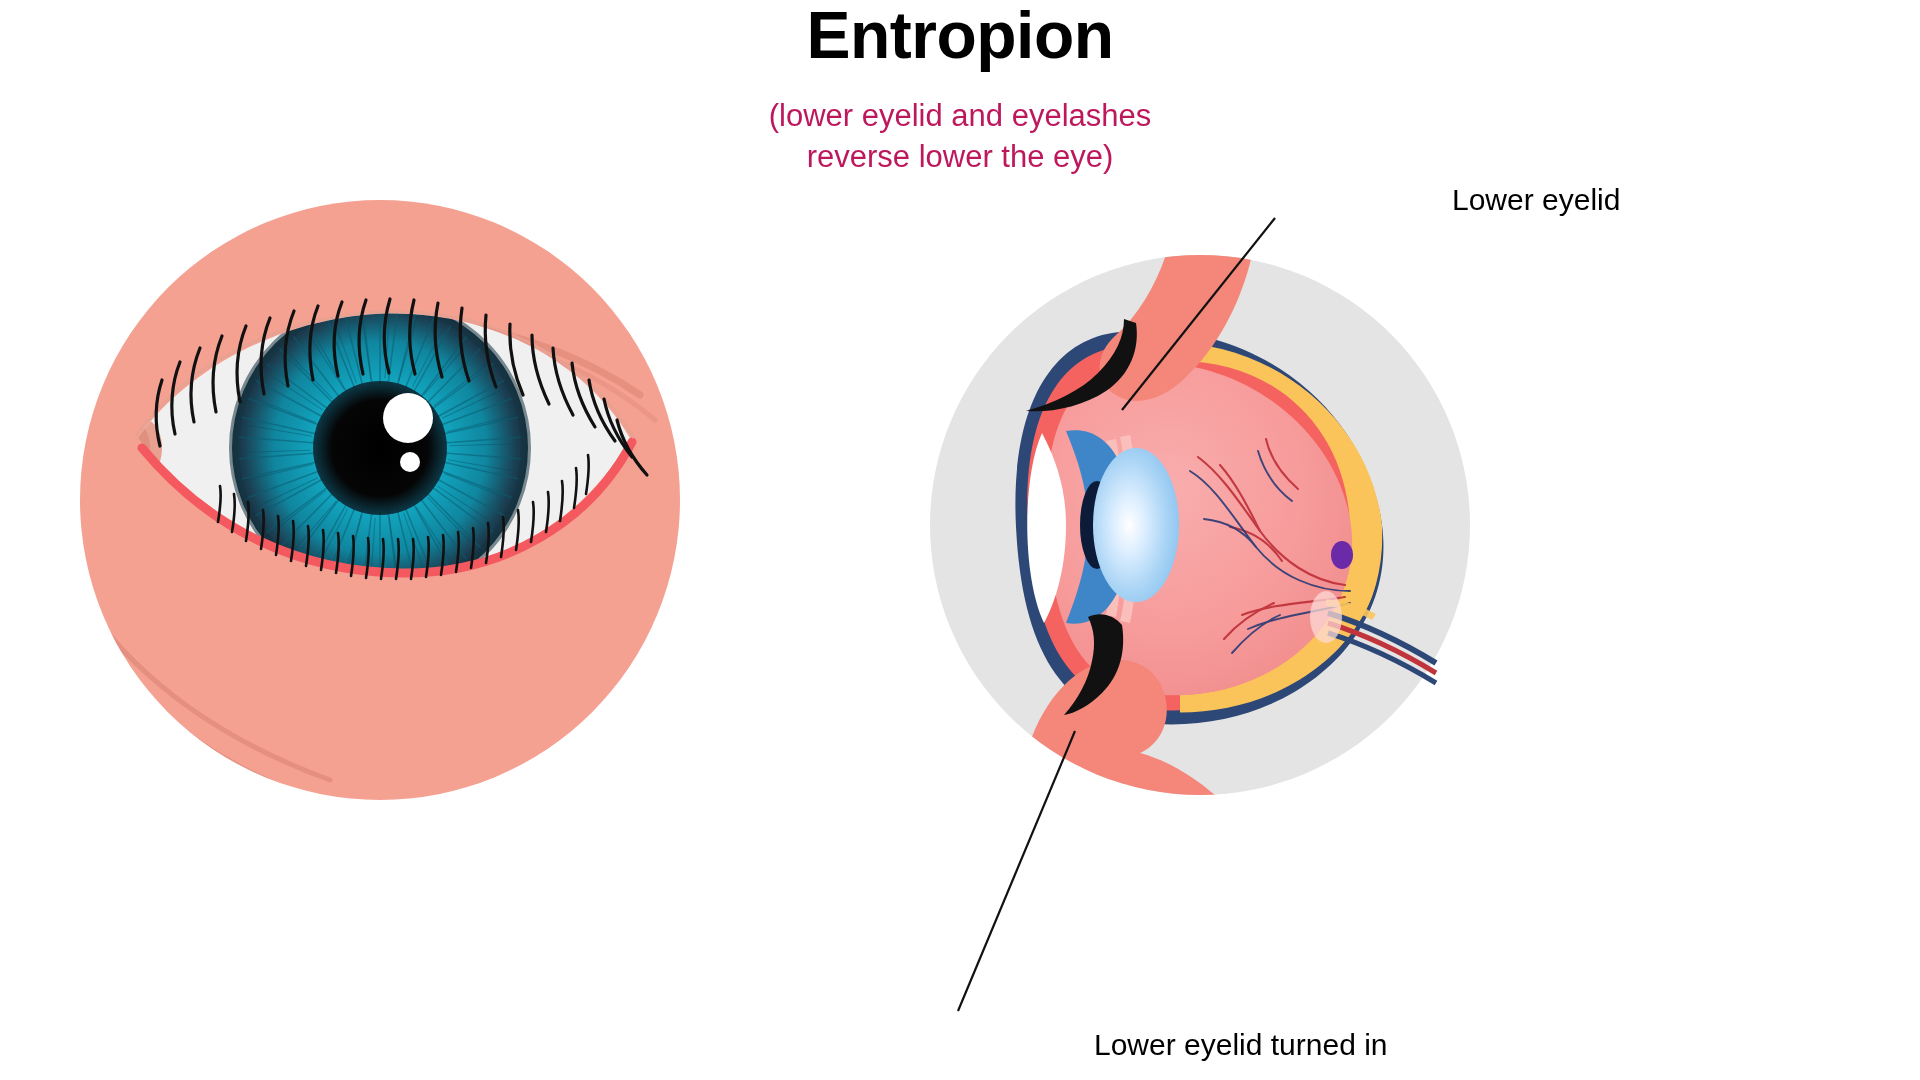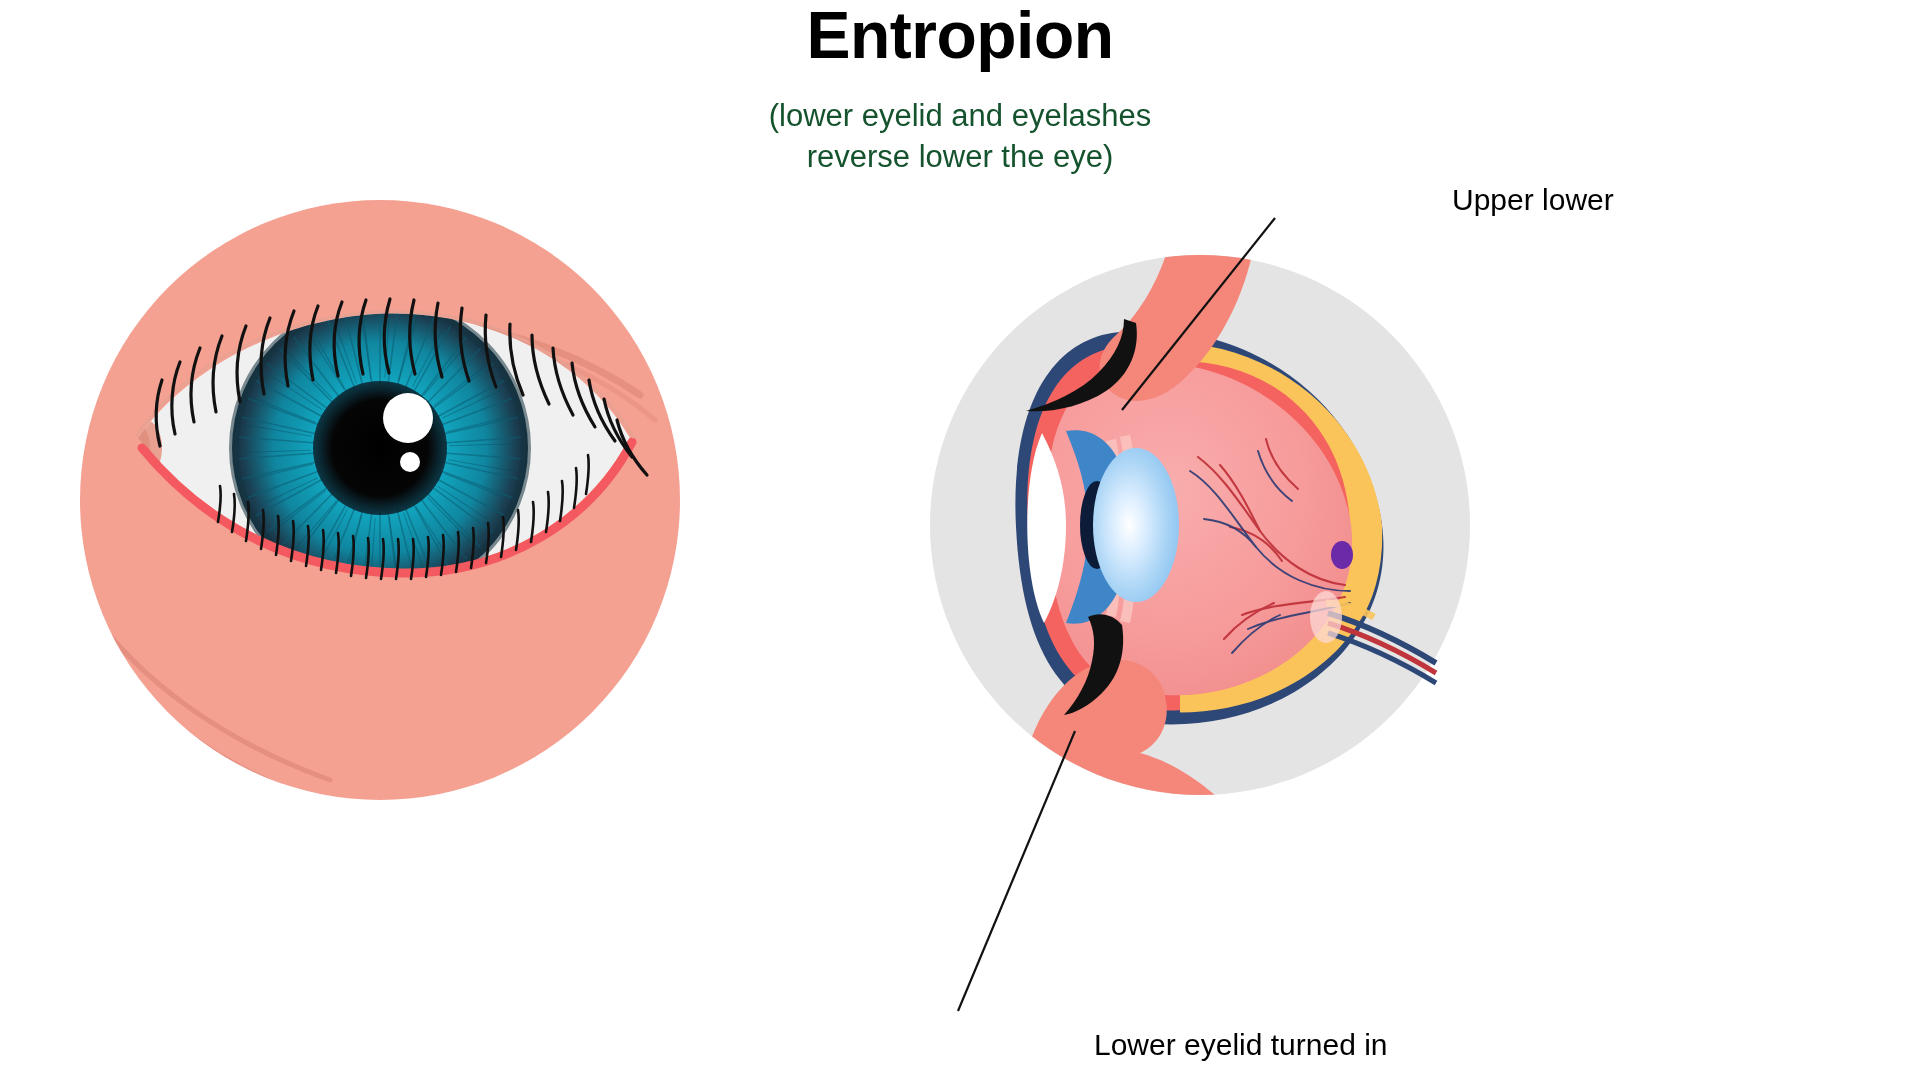--- a/index.html
+++ b/index.html
@@ -33,21 +33,21 @@
     line-height: 1.0;
   }
   .subtitle {
     position: absolute;
     left: 0;
     top: 96px;
     width: 1920px;
     text-align: center;
     font-size: 31px;
     font-weight: 400;
-    color: #14532d;
+    color: #be185d;
     line-height: 1.32;
   }
   .subtitle .l2 { display: block; }
   .label {
     position: absolute;
     font-size: 30px;
     font-weight: 400;
     color: #000000;
     white-space: nowrap;
   }
@@ -400,17 +400,17 @@
                C 148 474, 158 456, 162 436 C 166 418, 164 404, 158 392
                C 170 386, 184 390, 192 400 Z" fill="#111111"></path>
     </g>
   </svg>
 
   <svg class="art" id="leader-lines-svg" width="1920" height="1080" viewBox="0 0 1920 1080">
     <line x1="1122" y1="410" x2="1275" y2="218" stroke="#111111" stroke-width="2.2"></line>
     <line x1="1075" y1="731" x2="958" y2="1011" stroke="#111111" stroke-width="2.2"></line>
   </svg>
 
-  <div class="label" id="label-upper">Upper lower</div>
+  <div class="label" id="label-upper">Lower eyelid</div>
 
   <div class="label" id="label-lower">Lower eyelid turned in</div>
 
 </div>
 
 </body></html>

